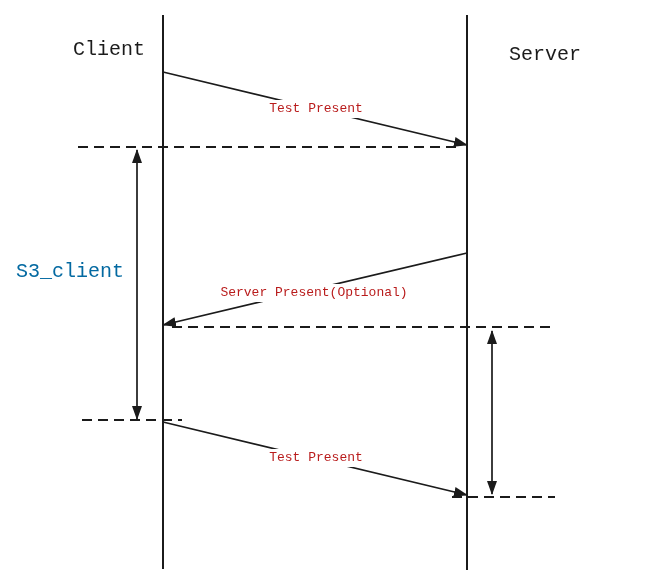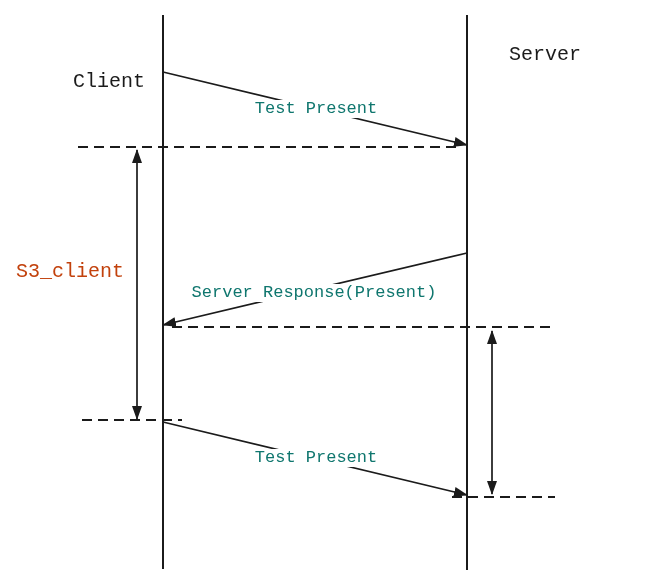--- a/index.html
+++ b/index.html
@@ -27,31 +27,31 @@
     line-height: 22px;
     white-space: nowrap;
     color: #1b1b1b;
   }
   .interval-label {
     position: absolute;
     font-size: 20px;
     line-height: 22px;
     white-space: nowrap;
     background: #ffffff;
-    color: #c2410c;
+    color: #0369a1;
   }
   .message-label {
     position: absolute;
-    font-size: 17px;
+    font-size: 13px;
     line-height: 16px;
     white-space: nowrap;
     background: #ffffff;
     padding: 1px 3px;
     transform: translateX(-50%);
-    color: #0f766e;
+    color: #b91c1c;
   }
 </style>
 </head>
 <body>
 
 <div id="stage">
 
   <svg id="diagram-svg" width="664" height="582" viewBox="0 0 664 582">
     <defs>
       <marker id="ah" viewBox="0 0 14 10" refX="13" refY="5" markerWidth="14" markerHeight="10" orient="auto" markerUnits="userSpaceOnUse">
@@ -76,26 +76,26 @@
       <line x1="452" y1="497" x2="555" y2="497" stroke-width="1.8" stroke-dasharray="10 6"></line>
 
       <line x1="137" y1="283" x2="137" y2="150" stroke-width="1.7" marker-end="url(#ah)"></line>
       <line x1="137" y1="283" x2="137" y2="419" stroke-width="1.7" marker-end="url(#ah)"></line>
 
       <line x1="492" y1="412" x2="492" y2="331" stroke-width="1.7" marker-end="url(#ah)"></line>
       <line x1="492" y1="412" x2="492" y2="494" stroke-width="1.7" marker-end="url(#ah)"></line>
     </g>
   </svg>
 
-  <span class="actor-label" style="left:73px; top:39px;margin-top:32px;">Client</span>
+  <span class="actor-label" style="left:73px; top:39px;">Client</span>
 
   <span class="actor-label" style="left:477px; top:44px;margin-left:32px;">Server</span>
 
   <span class="message-label" style="left:316px; top:100px;">Test Present</span>
 
-  <span class="message-label" style="left:314px; top:284px;">Server Response(Present)</span>
+  <span class="message-label" style="left:314px; top:284px;">Server Present(Optional)</span>
 
   <span class="message-label" style="left:316px; top:449px;">Test Present</span>
 
   <span class="interval-label" style="left:16px; top:261px;">S3_client</span>
 
 
 </div>
 
 </body></html>

